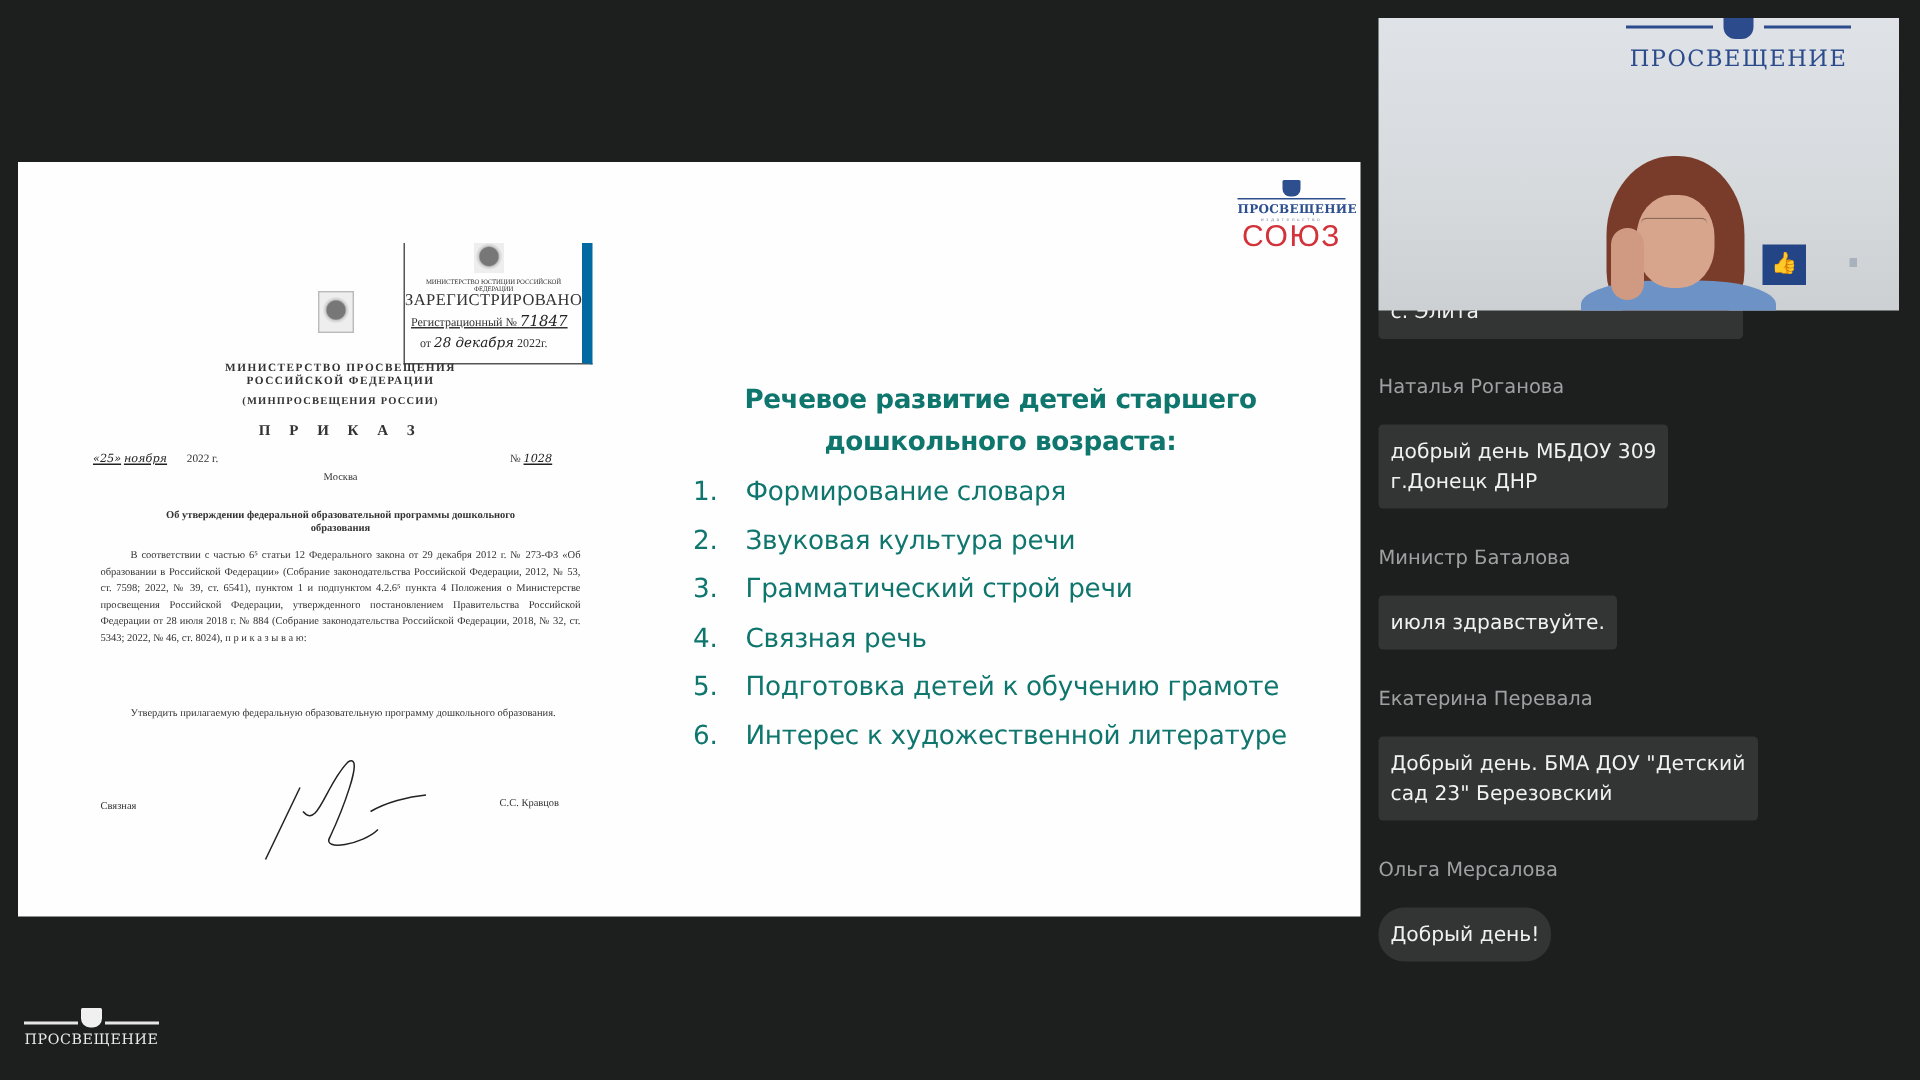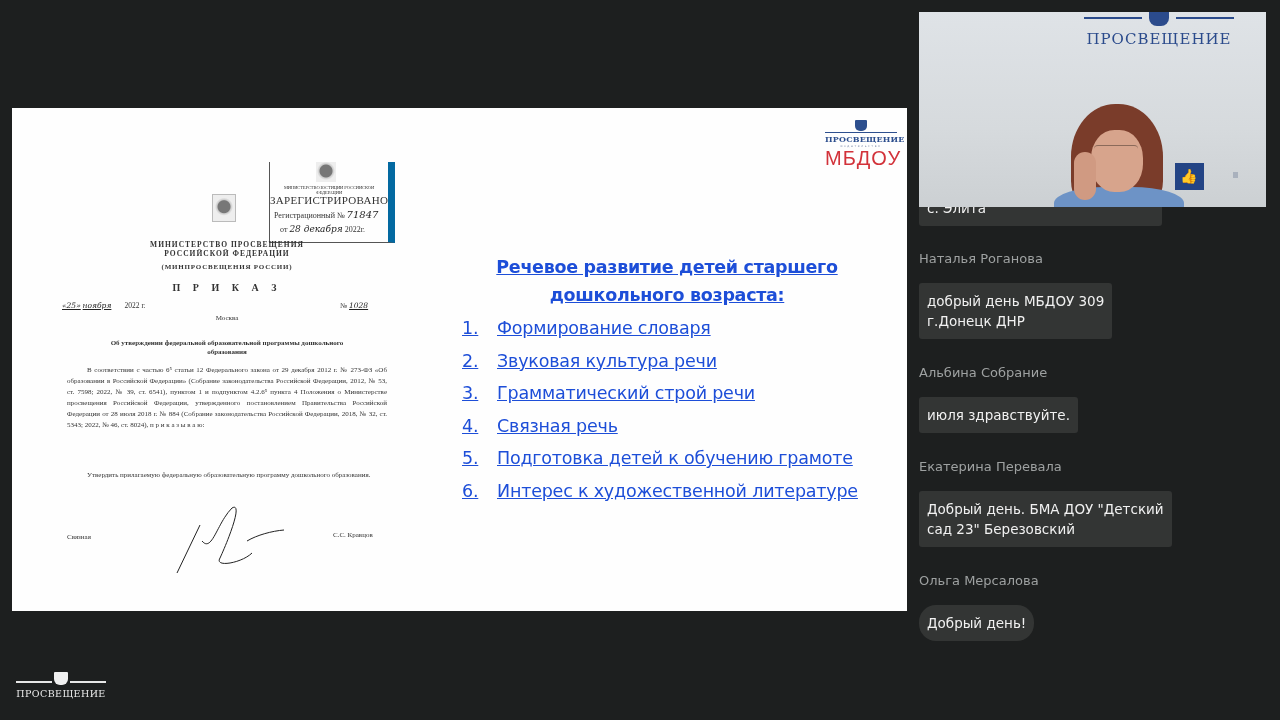--- a/index.html
+++ b/index.html
@@ -50,21 +50,21 @@
     }
     .doc .emblem.main { left: 150px; top: 36px; }
     .doc .stamp {
       position: absolute; left: 207px; top: 4px; width: 118px; height: 80px;
       border-left: 1px solid #555; border-right: 7px solid #0369a1; border-bottom: 1px solid #555;
       text-align: center;
     }
     .doc .stamp .emblem { left: 46px; top: 0; width: 20px; height: 20px; border: none; }
     .doc .stamp .ministry { position: absolute; left: 2px; right: 2px; top: 23px; font-size: 4.5px; letter-spacing: -0.1px; }
     .doc .stamp .registered { position: absolute; left: 0; right: 0; top: 32px; font-size: 11px; letter-spacing: 0.3px; }
-    .doc .stamp .regnum { position: absolute; left: 4px; top: 47px; font-size: 8px; }
+    .doc .stamp .regnum { position: absolute; left: 4px; top: 47px; font-size: 8px; text-decoration: underline; }
     .doc .stamp .regnum i { font-family: "DejaVu Serif", serif; font-size: 10px; color: #222; }
     .doc .stamp .regdate { position: absolute; left: 10px; top: 62px; font-size: 8px; }
     .doc .stamp .regdate i { font-family: "DejaVu Serif", serif; font-size: 9px; color: #222; }
     .doc .org {
       position: absolute; left: 80px; top: 82px; width: 170px; text-align: center;
       font-size: 7.5px; font-weight: bold; letter-spacing: 1px; line-height: 9px;
     }
     .doc .org2 { position: absolute; left: 80px; top: 105px; width: 170px; text-align: center; font-size: 7px; font-weight: bold; letter-spacing: 0.8px; }
     .doc .prikaz { position: absolute; left: 0; width: 330px; top: 124px; text-align: center; font-size: 10px; font-weight: bold; letter-spacing: 5px; }
     .doc .date { position: absolute; left: 0; top: 143px; font-size: 7.5px; }
@@ -77,21 +77,21 @@
       font-size: 7px; line-height: 11px; text-align: justify; text-indent: 20px;
     }
     .doc .body2 { position: absolute; left: 5px; width: 320px; top: 312px; font-size: 7px; line-height: 11px; text-align: justify; text-indent: 20px; }
     .doc .minister { position: absolute; left: 5px; top: 375px; font-size: 7px; }
     .doc .signname { position: absolute; left: 271px; top: 373px; font-size: 7px; }
     .doc .signature { position: absolute; left: 110px; top: 345px; width: 120px; height: 75px; }
 
     
     .slide-text {
       position: absolute; left: 450px; top: 145px; width: 420px;
-      font-family: "DejaVu Sans", sans-serif; color: #1d4ed8; text-decoration: underline;
+      font-family: "DejaVu Sans", sans-serif; color: #0f766e;
     }
     .slide-heading {
       text-align: center; font-weight: bold; font-size: 17.5px; line-height: 28px;
       letter-spacing: -0.3px; margin-left: -10px;
     }
     .slide-list { list-style: none; margin: 3px 0 0 0; padding: 0; }
     .slide-list li { font-size: 17.5px; line-height: 32.5px; letter-spacing: -0.2px; display: flex; }
     .slide-list .n { width: 35px; }
 
     
@@ -177,21 +177,21 @@
 <body>
 
 <div class="stage">
 
   <div class="slide">
 
     <div class="slide-logo">
       <div class="shield"></div>
       <div class="brand">ПРОСВЕЩЕНИЕ</div>
       <div class="sub">издательство</div>
-      <div class="union">МБДОУ</div>
+      <div class="union">СОЮЗ</div>
     </div>
 
     <div class="doc">
       <div class="emblem main"></div>
       <div class="stamp">
         <div class="emblem"></div>
         <div class="ministry">МИНИСТЕРСТВО ЮСТИЦИИ РОССИЙСКОЙ ФЕДЕРАЦИИ</div>
         <div class="registered">ЗАРЕГИСТРИРОВАНО</div>
         <div class="regnum"><span>Регистрационный №</span> <i>71847</i></div>
         <div class="regdate"><span>от</span> <i>28 декабря</i> <span>2022г.</span></div>
@@ -269,21 +269,21 @@
       <div class="bubble" style="width:227px; padding-top:18px;">с. Элита</div>
     </div>
 
     <div class="chat-item" style="top:251px;">
       <div class="author">Наталья Роганова</div>
       <div class="bubble" style="margin-top:16px;">добрый день МБДОУ 309
 г.Донецк ДНР</div>
     </div>
 
     <div class="chat-item" style="top:365px;">
-      <div class="author">Альбина Собрание</div>
+      <div class="author">Министр Баталова</div>
       <div class="bubble" style="margin-top:16px;">июля здравствуйте.</div>
     </div>
 
     <div class="chat-item" style="top:459px;">
       <div class="author">Екатерина Перевала</div>
       <div class="bubble" style="margin-top:16px;">Добрый день. БМА ДОУ "Детский
 сад 23" Березовский</div>
     </div>
 
     <div class="chat-item" style="top:573px;">

